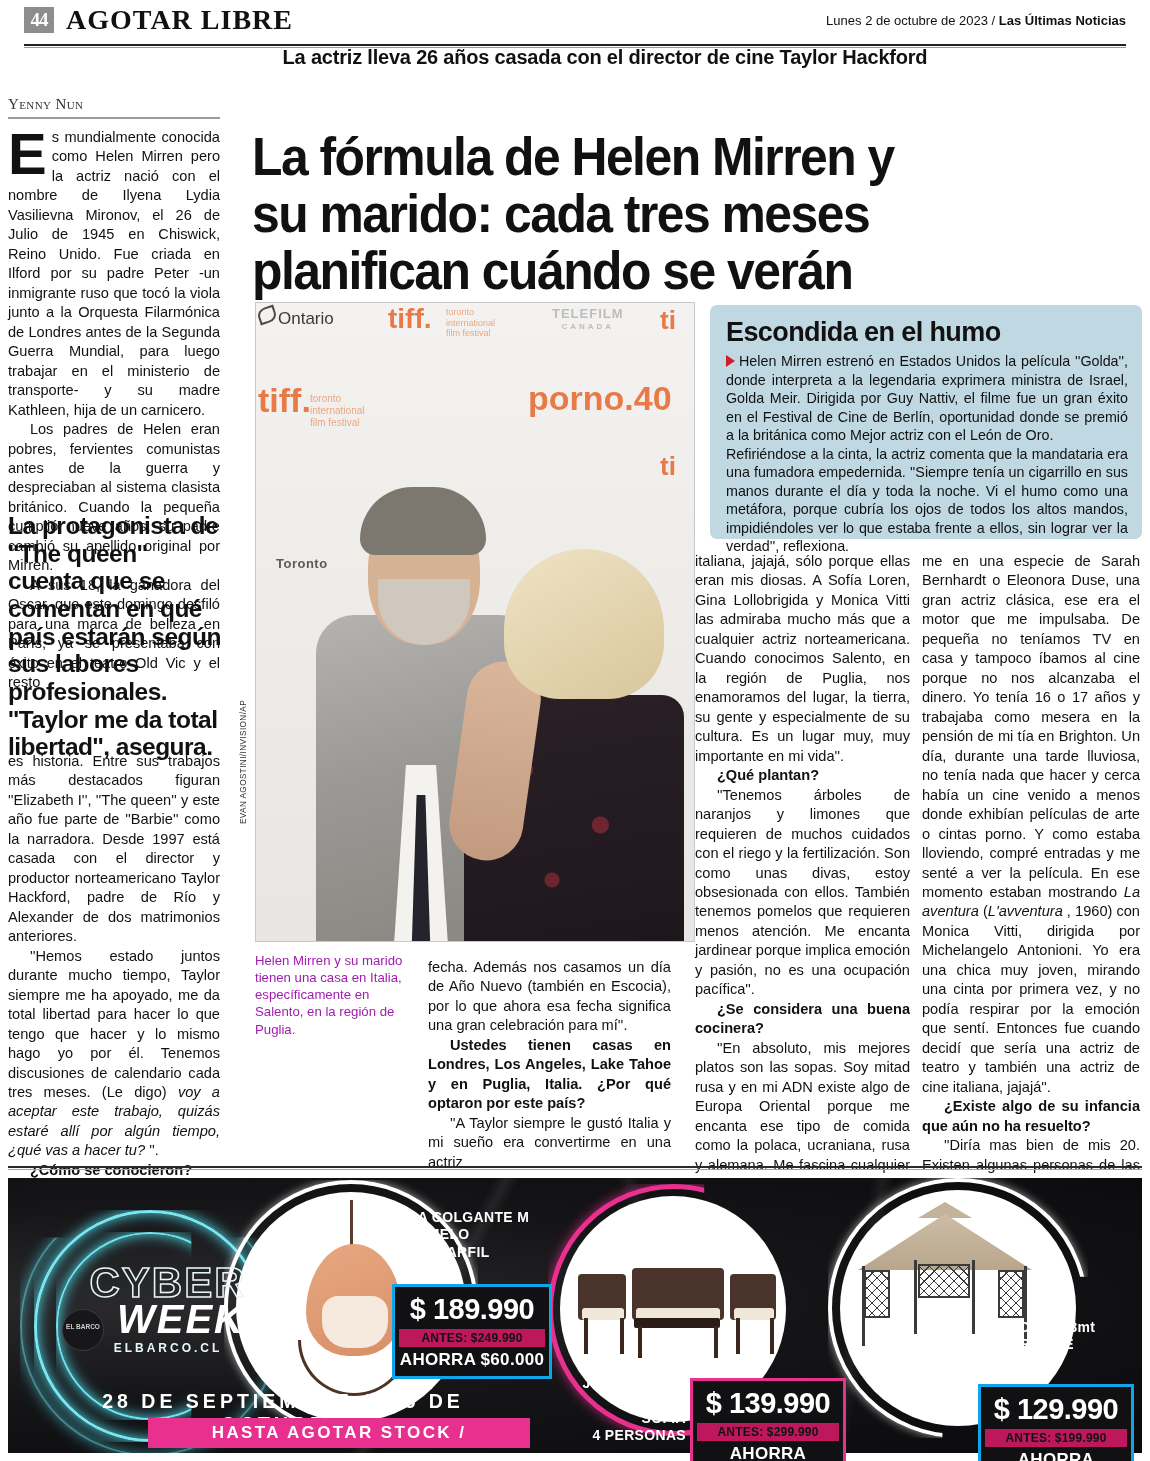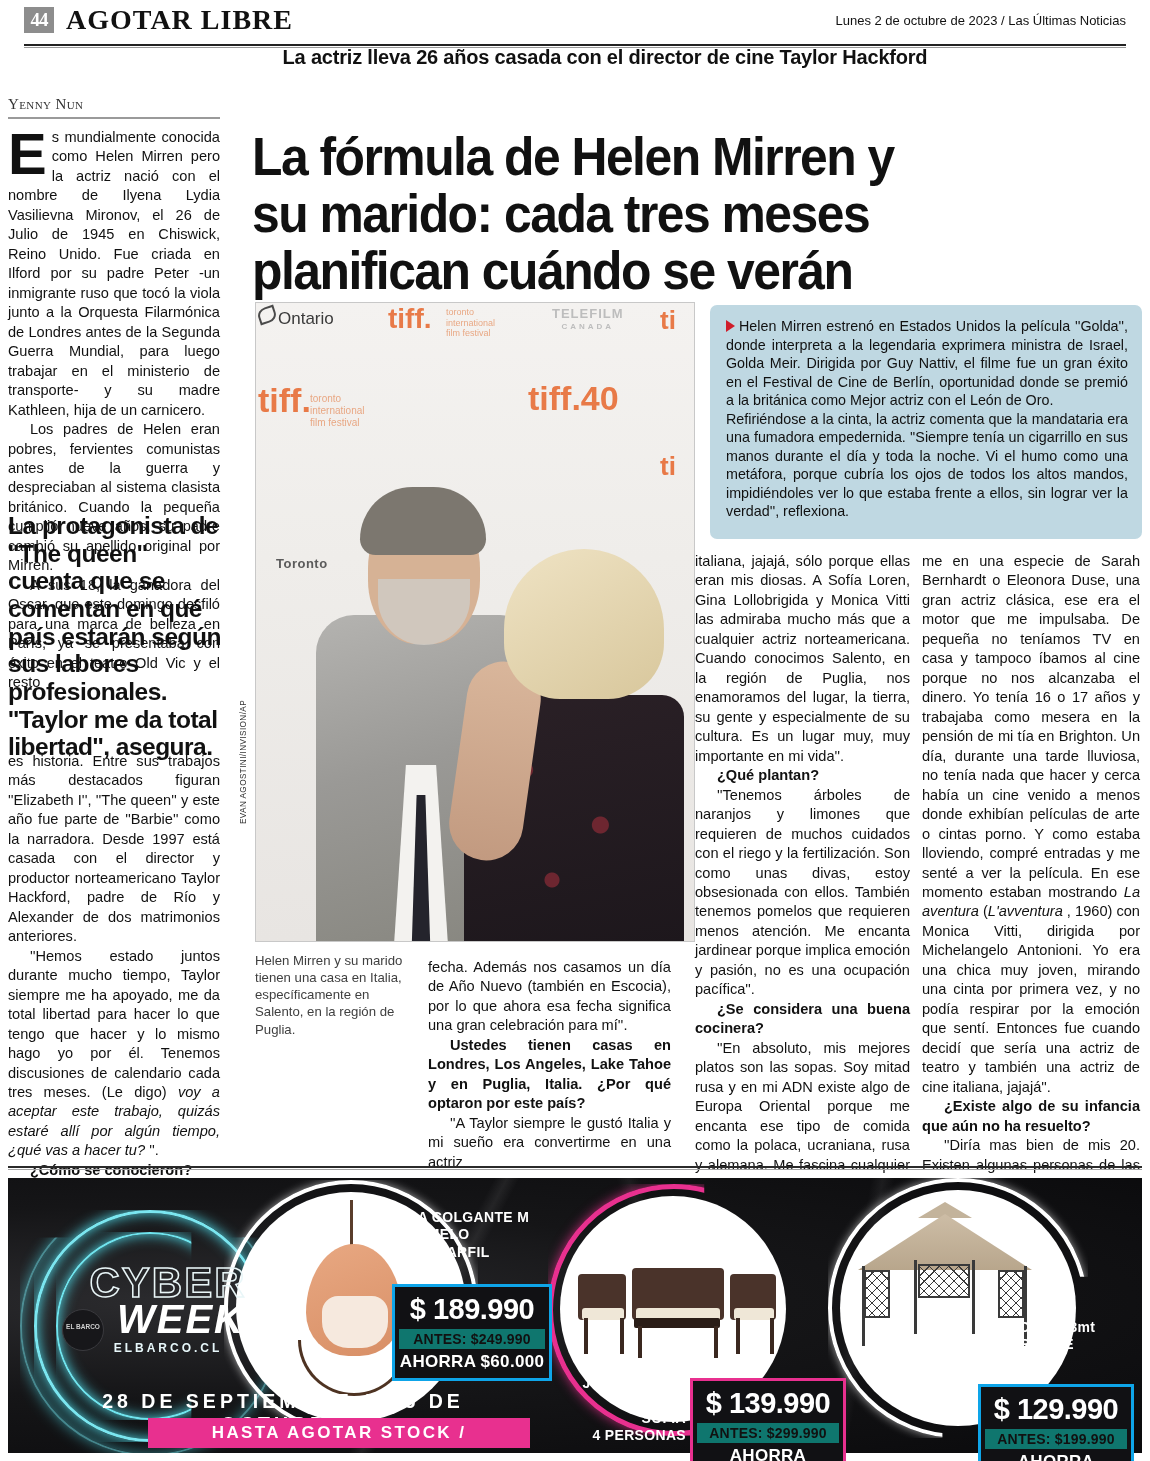--- a/index.html
+++ b/index.html
@@ -28,21 +28,21 @@
   }
   .section-title{
     position:absolute; left:42px; top:0px;
     font-family:"Liberation Serif", serif;
     font-weight:bold; font-size:28px; letter-spacing:1px;
   }
   .dateline{
     position:absolute; right:0px; top:9px;
     font-size:13px; font-family:"Liberation Sans", sans-serif;
   }
-  .dateline b{font-weight:normal;}
+  .dateline b{font-weight:bold;}
   .masthead-rule{
     position:absolute; left:24px; top:44px; width:1102px;
     border-top:2px solid #222; border-bottom:1px solid #999; height:4px;
   }
 
   
   .kicker{
     position:absolute; left:255px; top:46px; width:700px;
     text-align:center; font-size:20px; font-weight:600;
     font-family:"Liberation Sans", sans-serif;
@@ -188,21 +188,21 @@
   }
   .photo-credit{
     position:absolute; left:239px; top:824px;
     font-size:8.2px; letter-spacing:.4px; color:#333;
     transform:rotate(-90deg); transform-origin:left top;
     white-space:nowrap;
     font-family:"Liberation Sans", sans-serif;
   }
   .caption{
     position:absolute; left:255px; top:952px; width:150px;
-    font-size:13.2px; line-height:1.30; color:#404040;
+    font-size:13.2px; line-height:1.30; color:#a21caf;
     font-family:"Liberation Sans", sans-serif;
   }
 
   
   .bluebox{
     position:absolute; left:710px; top:305px; width:432px; height:234px;
     background:#bfd8e2; border-radius:7px; padding:12px 14px 10px 16px;
   }
   .bluebox h2{
     margin:0 0 4px 0; font-size:27px; font-weight:bold; letter-spacing:-.6px;
@@ -306,21 +306,21 @@
 
   .pricebox{
     position:absolute; background:#111114; padding:4px;
   }
   .pricebox .main{
     color:#fff; font-weight:bold; font-size:29px; letter-spacing:-.5px;
     text-align:center; font-family:"Liberation Sans", sans-serif;
     padding:2px 6px 3px;
   }
   .pricebox .antes{
-    background:#0f766e; color:#111; font-weight:bold; font-size:14px;
+    background:#be185d; color:#111; font-weight:bold; font-size:12px;
     text-align:center; padding:2px 8px; letter-spacing:.2px;
   }
   .pricebox .ahorra{
     color:#fff; font-weight:bold; font-size:17px; text-align:center;
     padding:3px 0 2px; letter-spacing:.3px;
   }
   .bt-teal{ border:3px solid #0ea5e9; }
   .bt-pink{ border:3px solid #e8308f; }
 
   .ad-dates{
@@ -415,21 +415,21 @@
     <div class="ontario-mark"></div>
     <div class="ontario">Ontario</div>
     <div class="tiff" style="left:132px;top:2px;font-size:28px;">tiff.</div>
     <div class="tiff tiffsub" style="left:190px;top:4px;">toronto<br>international<br>film festival</div>
     <div class="teletilm">
         <span style="font-size:13px;letter-spacing:1px;">TELEFILM</span>
         <span>CANADA</span>
       </div>
     <div class="tiff" style="left:2px;top:80px;font-size:34px;">tiff.</div>
     <div class="tiff tiffsub" style="left:54px;top:90px;font-size:10px;">toronto<br>international<br>film festival</div>
-    <div class="tiff" style="left:272px;top:78px;font-size:34px;">tiff.40</div>
+    <div class="tiff" style="left:272px;top:78px;font-size:34px;">porno.40</div>
     <div class="tiff" style="left:404px;top:4px;font-size:26px;">ti</div>
     <div class="tiff" style="left:404px;top:150px;font-size:26px;">ti</div>
     <div class="toronto-mark">Toronto</div>
 
     <div class="man">
       <div class="man-suit"></div>
       <div class="man-shirt"></div>
       <div class="man-tie"></div>
       <div class="man-head"></div>
       <div class="man-beard"></div>
@@ -440,20 +440,21 @@
       <div class="woman-arm"></div>
       <div class="woman-head"></div>
       <div class="woman-hair"></div>
     </div>
   </div>
 </div>
 <div class="photo-credit">EVAN AGOSTINI/INVISION/AP</div>
 <div class="caption">Helen Mirren y su marido tienen una casa en Italia, específicamente en Salento, en la región de Puglia.</div>
 
 <div class="bluebox">
+  <h2>Escondida en el humo</h2>
   <p><span class="tri"></span><span>Helen Mirren estrenó en Estados Unidos la película ''Golda'', donde interpreta a la legendaria exprimera ministra de Israel, Golda Meir. Dirigida por Guy Nattiv, el filme fue un gran éxito en el Festival de Cine de Berlín, oportunidad donde se premió a la británica como Mejor actriz con el León de Oro.</span></p>
   <p>Refiriéndose a la cinta, la actriz comenta que la mandataria era una fumadora empedernida. ''Siempre tenía un cigarrillo en sus manos durante el día y toda la noche. Vi el humo como una metáfora, porque cubría los ojos de todos los altos mandos, impidiéndoles ver lo que estaba frente a ellos, sin lograr ver la verdad'', reflexiona.</p>
 </div>
 
 <div class="col col-mid">
   <p>fecha. Además nos casamos un día de Año Nuevo (también en Escocia), por lo que ahora esa fecha significa una gran celebración para mí''.</p>
   <p class="q">Ustedes tienen casas en Londres, Los Angeles, Lake Tahoe y en Puglia, Italia. ¿Por qué optaron por este país?</p>
   <p>''A Taylor siempre le gustó Italia y mi sueño era convertirme en una actriz</p>
 </div>
 

